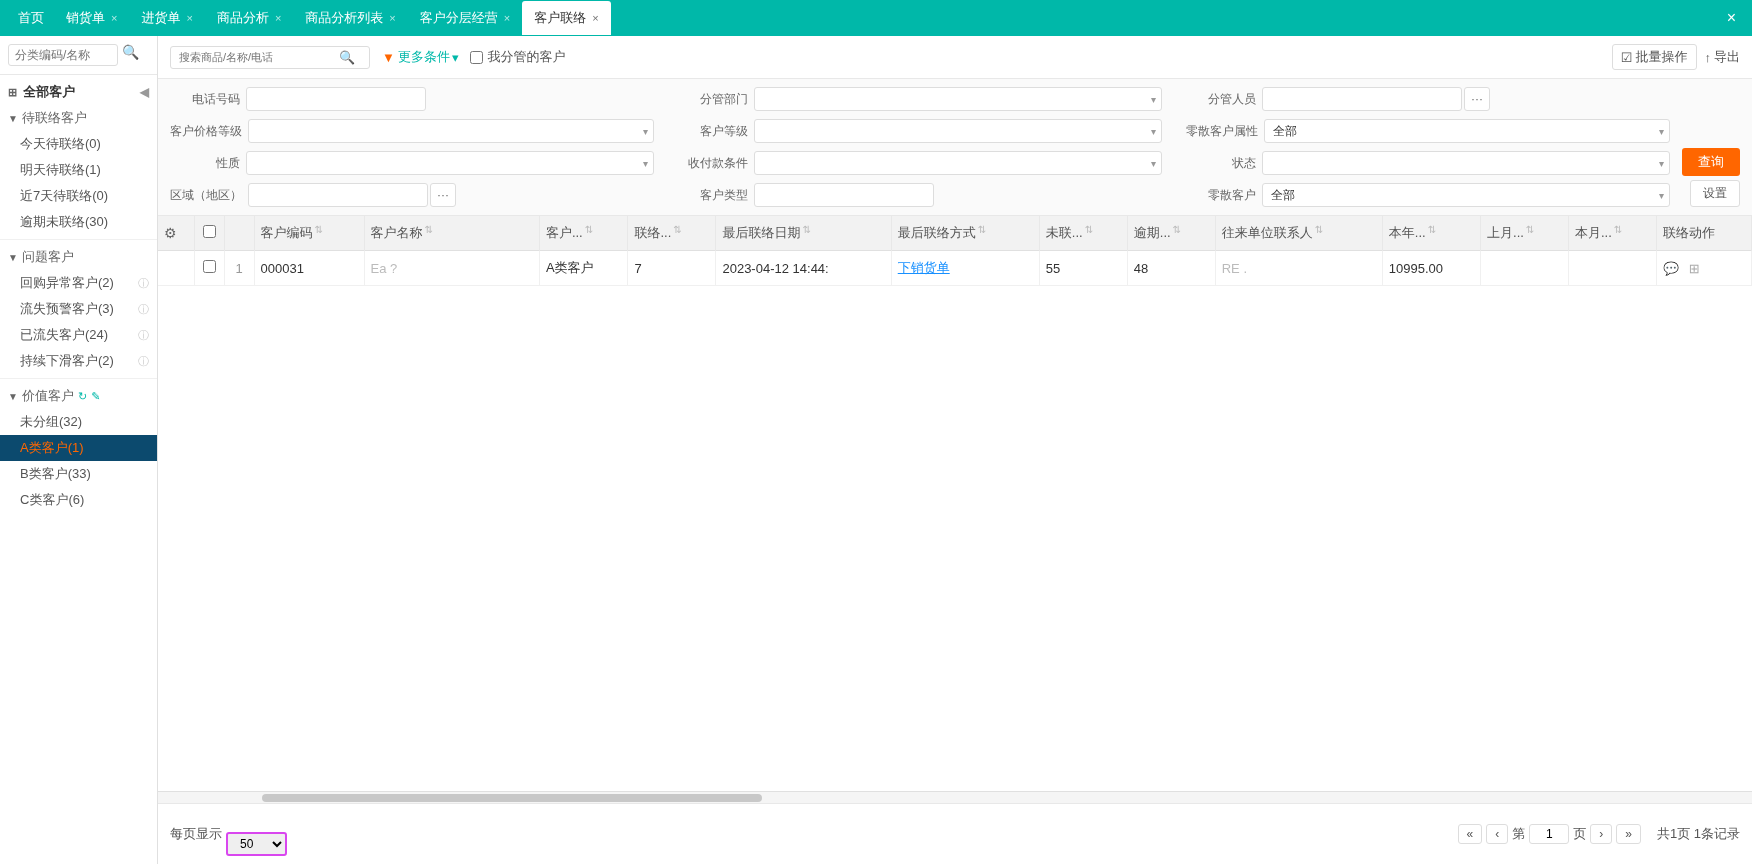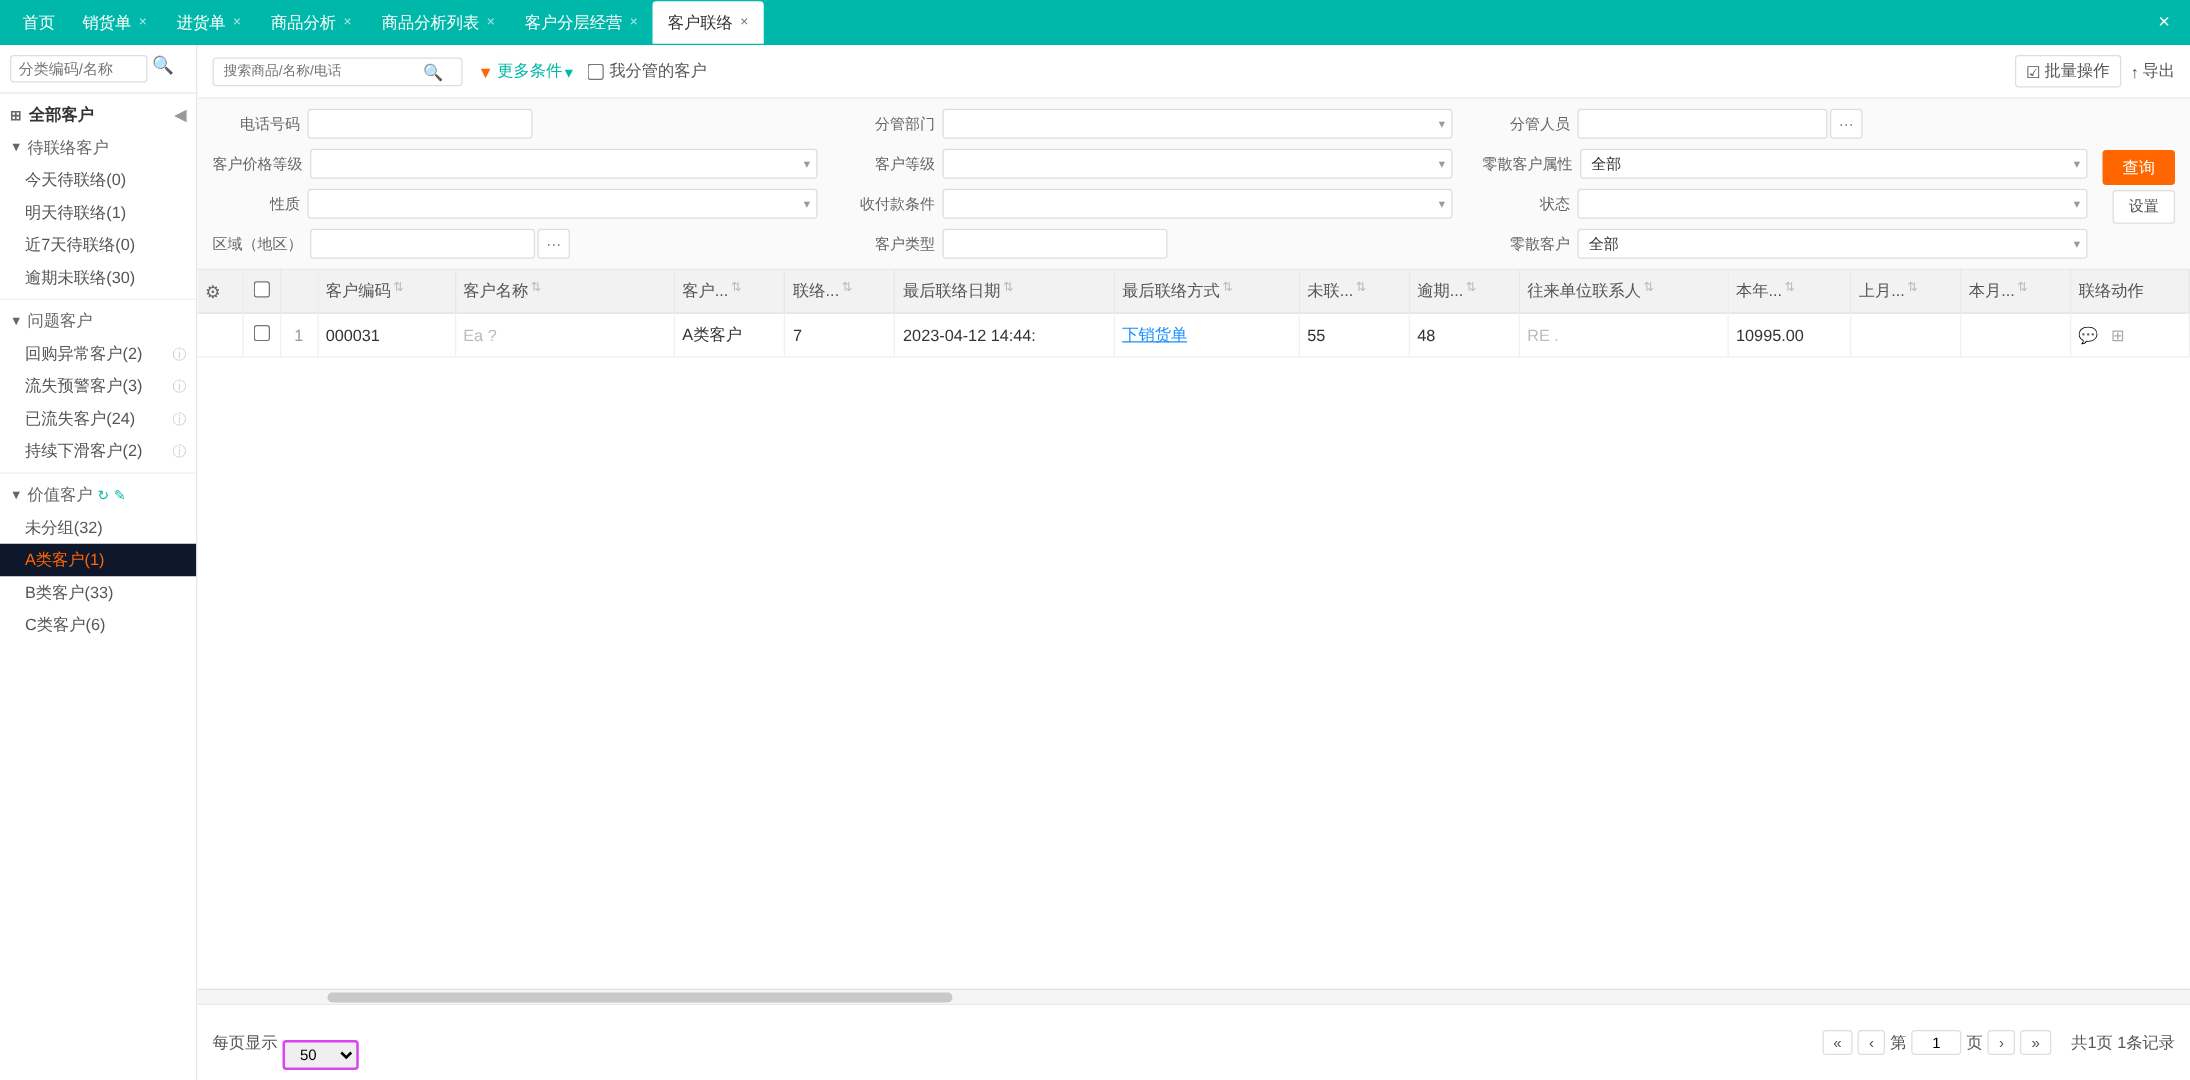--- a/index.html
+++ b/index.html
@@ -114,21 +114,21 @@
     }
     .sidebar-item {
       padding: 4px 8px 4px 20px;
       color: #555;
       font-size: 12px;
       cursor: pointer;
       display: flex;
       align-items: center;
     }
     .sidebar-item.active {
-      background: #0f172a;
+      background: #0c4a6e;
       color: #ff6600;
     }
     .sidebar-item .info-icon {
       margin-left: auto;
       color: #ccc;
       font-size: 11px;
     }
     .sidebar-divider { height: 1px; background: #f0f0f0; margin: 4px 0; }
 
     
@@ -540,21 +540,21 @@
           <span>批量操作</span>
         </div>
         <div class="export-btn">
           <span style="margin-right:3px">↑</span>
           <span>导出</span>
         </div>
       </div>
     </div>
 
     <div class="filter-panels">
-      <div style="display:flex;gap:0;align-items:center">
+      <div style="display:flex;gap:0;align-items:flex-end">
         <div style="flex:1">
 
           <div class="filter-row">
             <div class="filter-field">
               <span class="filter-label">电话号码</span>
               <input class="filter-input" type="text" style="max-width: 180px;">
             </div>
             <div class="filter-field" style="margin-left:24px">
               <span class="filter-label">分管部门</span>
               <div class="filter-select-wrap">

